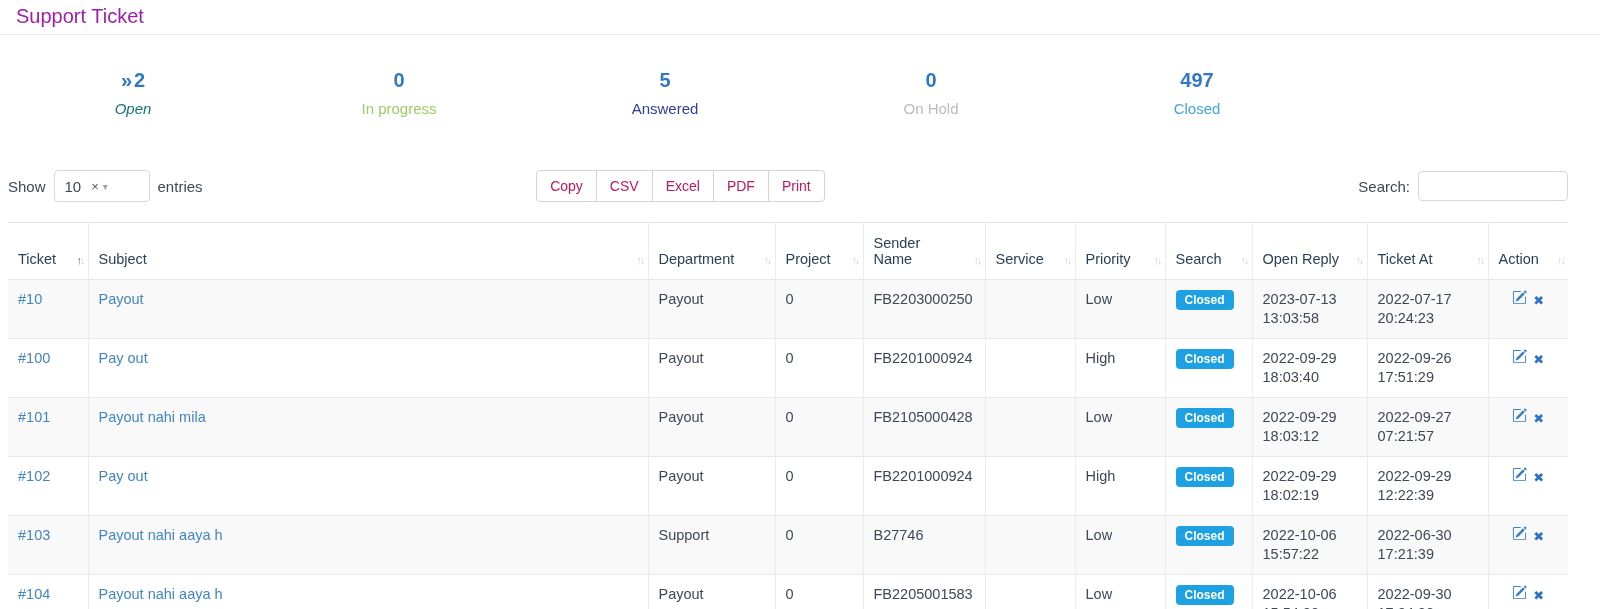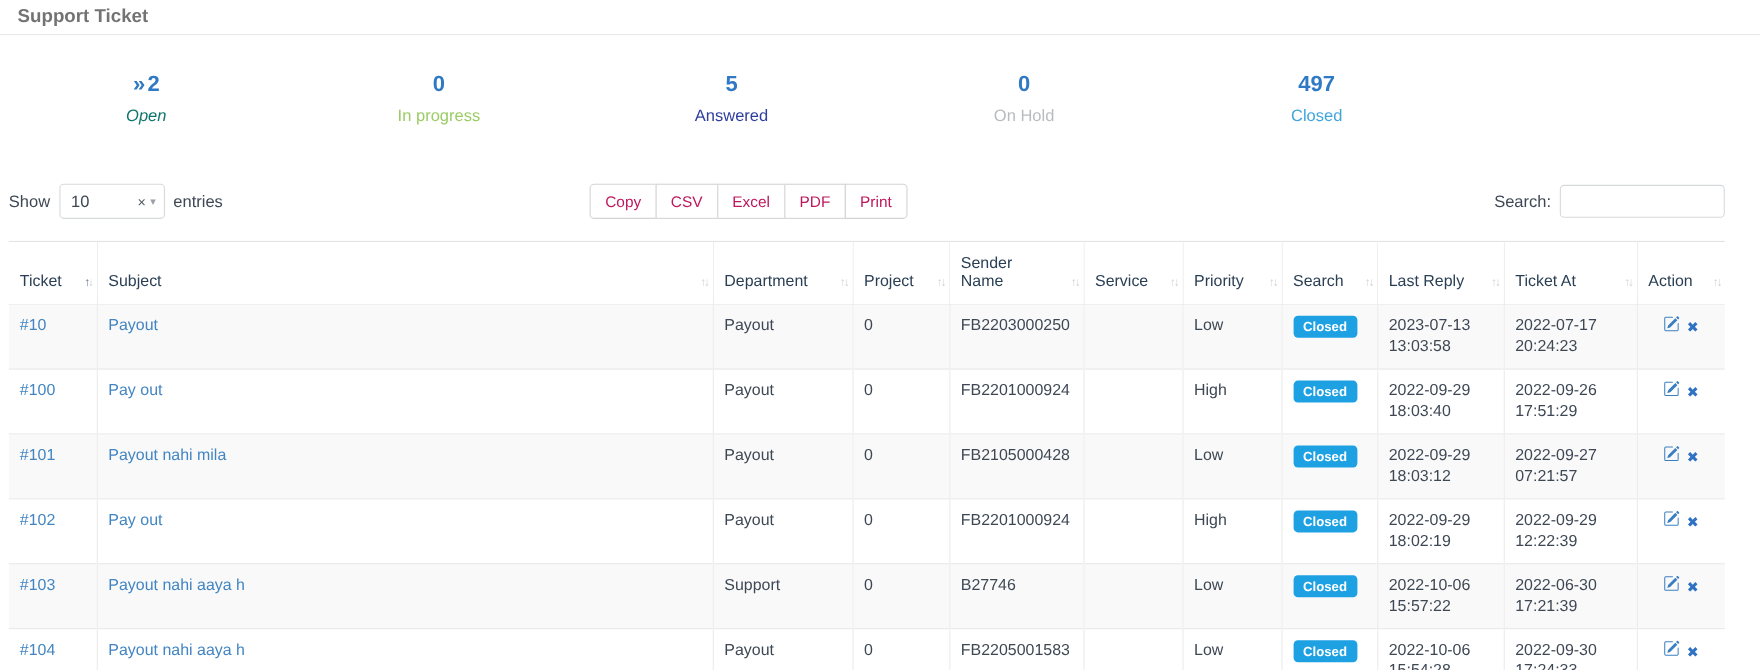--- a/index.html
+++ b/index.html
@@ -9,23 +9,23 @@
     background: #ffffff;
     font-family: "Liberation Sans", "DejaVu Sans", sans-serif;
     color: #3e4854;
   }
   .page-header {
     padding: 5px 16px 6px 16px;
     border-bottom: 1px solid #e8e8e8;
   }
   .page-title {
     margin: 0;
-    font-size: 17px;
-    font-weight: bold;
-    color: #737373;
+    font-size: 20px;
+    font-weight: normal;
+    color: #a21caf;
   }
   
   .stats-row {
     display: flex;
     margin-top: 34px;
     width: 1333px;
   }
   .stat {
     width: 266px;
     text-align: center;
@@ -55,21 +55,20 @@
   .length-control {
     display: flex;
     align-items: center;
     font-size: 15px;
     color: #3e4854;
     white-space: nowrap;
   }
   .select2-box {
     display: inline-flex;
     align-items: center;
-    justify-content: space-between;
     width: 96px; height: 32px;
     margin: 0 8px;
     border: 1px solid #d6d9dc;
     border-radius: 4px;
     padding: 0 7px 0 10px;
     font-size: 15px;
     background: #fff;
     cursor: pointer;
     box-sizing: border-box;
   }
@@ -256,21 +255,21 @@
   <thead>
     <tr>
       <th class="sorted"><span>Ticket</span><span class="sorters"><span class="s-up">↑</span><span class="s-down">↓</span></span></th>
       <th><span>Subject</span><span class="sorters"><span class="s-up">↑</span><span class="s-down">↓</span></span></th>
       <th><span>Department</span><span class="sorters"><span class="s-up">↑</span><span class="s-down">↓</span></span></th>
       <th><span>Project</span><span class="sorters"><span class="s-up">↑</span><span class="s-down">↓</span></span></th>
       <th><span>Sender Name</span><span class="sorters"><span class="s-up">↑</span><span class="s-down">↓</span></span></th>
       <th><span>Service</span><span class="sorters"><span class="s-up">↑</span><span class="s-down">↓</span></span></th>
       <th><span>Priority</span><span class="sorters"><span class="s-up">↑</span><span class="s-down">↓</span></span></th>
       <th><span>Search</span><span class="sorters"><span class="s-up">↑</span><span class="s-down">↓</span></span></th>
-      <th><span>Last Reply</span><span class="sorters"><span class="s-up">↑</span><span class="s-down">↓</span></span></th>
+      <th><span>Open Reply</span><span class="sorters"><span class="s-up">↑</span><span class="s-down">↓</span></span></th>
       <th><span>Ticket At</span><span class="sorters"><span class="s-up">↑</span><span class="s-down">↓</span></span></th>
       <th><span>Action</span><span class="sorters"><span class="s-up">↑</span><span class="s-down">↓</span></span></th>
     </tr>
   </thead>
   <tbody>
       <tr class="odd">
         <td><a class="cell-link">#10</a></td>
         <td><a class="cell-link">Payout</a></td>
         <td>Payout</td>
         <td>0</td>

